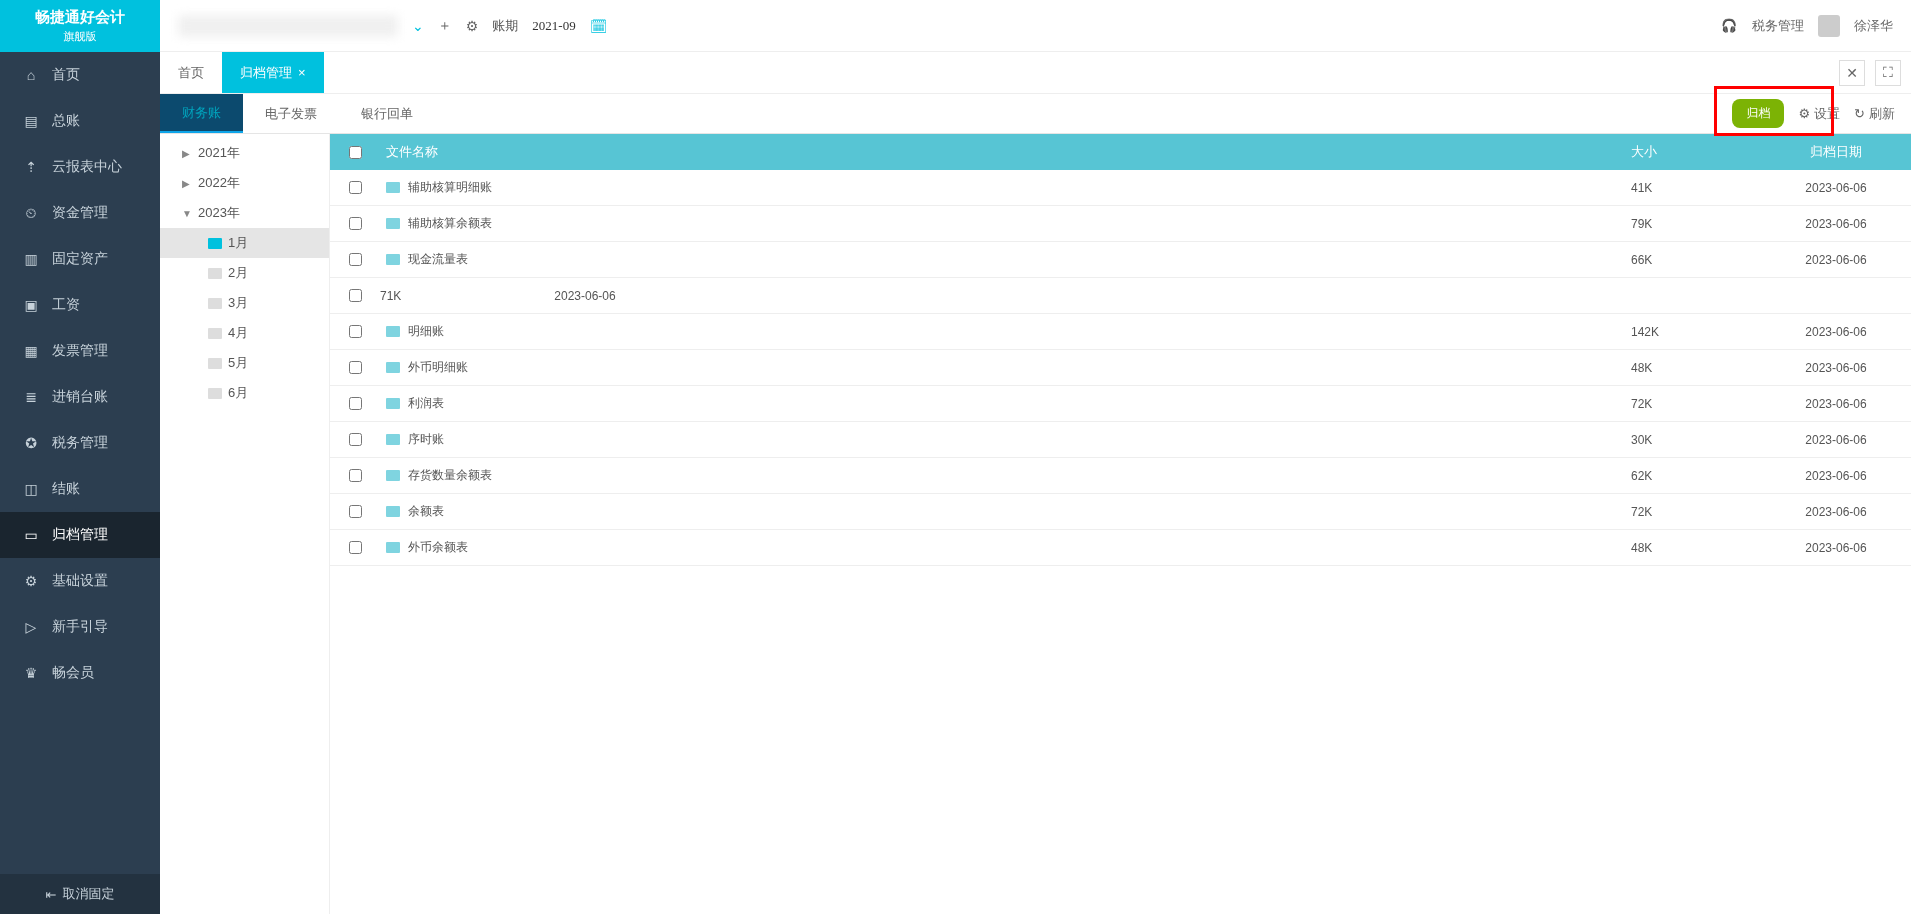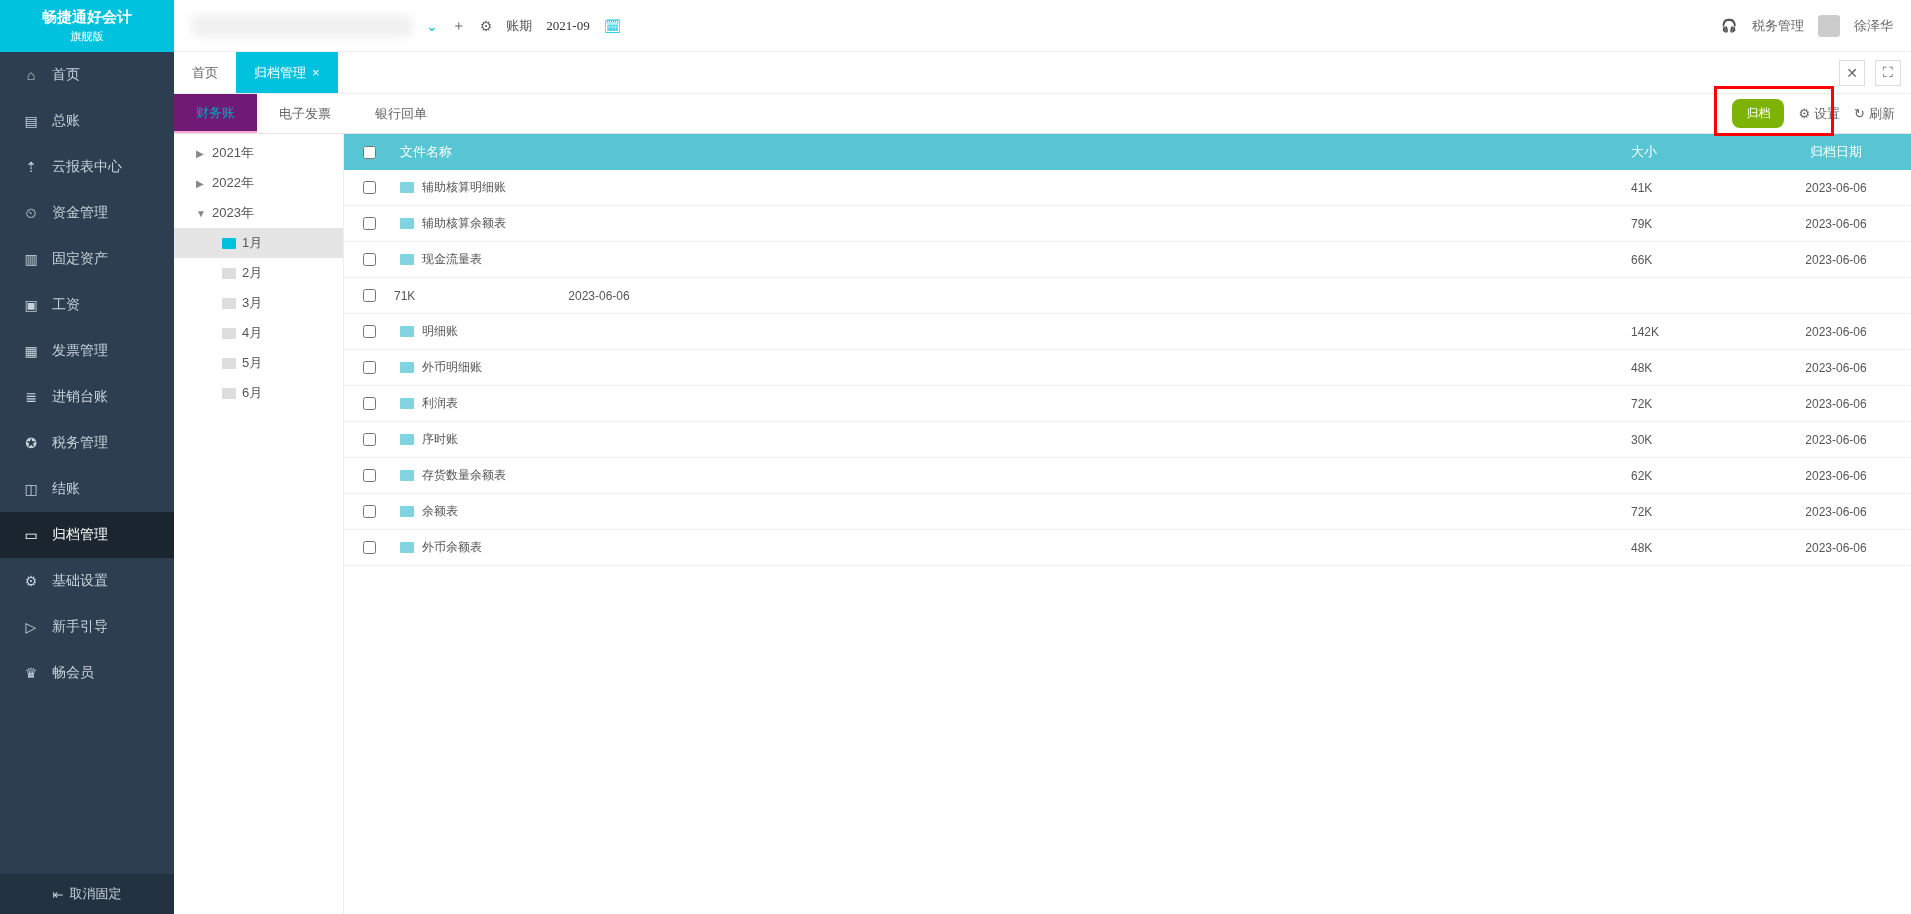--- a/index.html
+++ b/index.html
@@ -1,19 +1,19 @@
 <!DOCTYPE html>
 <html><head>
 <meta charset="utf-8">
 <style>
 * { margin: 0; padding: 0; box-sizing: border-box; font-family: "Microsoft YaHei", "PingFang SC", sans-serif; }
 body { width: 1911px; height: 914px; overflow: hidden; background: #f5f5f5; display: flex; }
 
 
-.sidebar { width: 174px; background: #2c3e50; color: #fff; display: flex; flex-direction: column; height: 100%; }
+.sidebar { width: 160px; background: #2c3e50; color: #fff; display: flex; flex-direction: column; height: 100%; }
 .logo { height: 52px; background: #00c1de; display: flex; flex-direction:column; align-items: center; justify-content: center; color: #fff; font-size: 15px; font-weight: bold; }
 .logo-sub { font-size: 11px; font-weight: normal; margin-top:2px; }
 .nav-item { height: 46px; display: flex; align-items: center; padding: 0 22px; color: #c7d2da; font-size: 14px; cursor: pointer; gap: 12px; }
 .nav-item.active { background: #1a252f; color: #fff; }
 .nav-item .icon { width: 18px; height: 18px; display: inline-flex; align-items: center; justify-content: center; }
 .sidebar-footer { margin-top: auto; height: 40px; display: flex; align-items: center; justify-content: center; background:#233240; color:#c7d2da; font-size:13px; gap:6px; cursor:pointer; }
 
 
 .main { flex: 1; display: flex; flex-direction: column; background: #fff; height: 100%; }
 
@@ -32,21 +32,21 @@
 .tab.active { background:#00c1de; color:#fff; }
 .tabs-right { margin-left:auto; display:flex; align-items:center; gap:10px; padding-right:10px; }
 .sq-btn { width:26px; height:26px; border:1px solid #ddd; display:flex; align-items:center; justify-content:center; color:#666; cursor:pointer; font-size:14px; background:#fff; }
 
 
 .content { flex:1; display:flex; flex-direction:column; background:#eef1f2; }
 
 
 .subtabs-row { height:40px; background:#fff; display:flex; align-items:stretch; border-bottom:1px solid #e5e5e5; margin:0; }
 .subtab { padding:0 22px; display:flex; align-items:center; font-size:13px; color:#666; cursor:pointer; }
-.subtab.active { color:#00a4bd; border-bottom:2px solid #f9a8d4; background:#701a75; }
+.subtab.active { color:#00a4bd; border-bottom:2px solid #0ea5e9; background:#0c4a6e; }
 .subtab-spacer { flex:1; }
 .actions { display:flex; align-items:center; gap:14px; padding-right:16px; position:relative; }
 .btn-primary { background:#7cb305; color:#fff; border:none; padding:6px 14px; font-size:12px; cursor:pointer; border-radius:8px; }
 .action-link { color:#666; font-size:13px; cursor:pointer; display:flex; align-items:center; gap:4px; }
 .highlight-box { position:absolute; border:3px solid #ff0000; pointer-events:none; }
 
 
 .body-row { flex:1; display:flex; background:#fff; }
 
 

